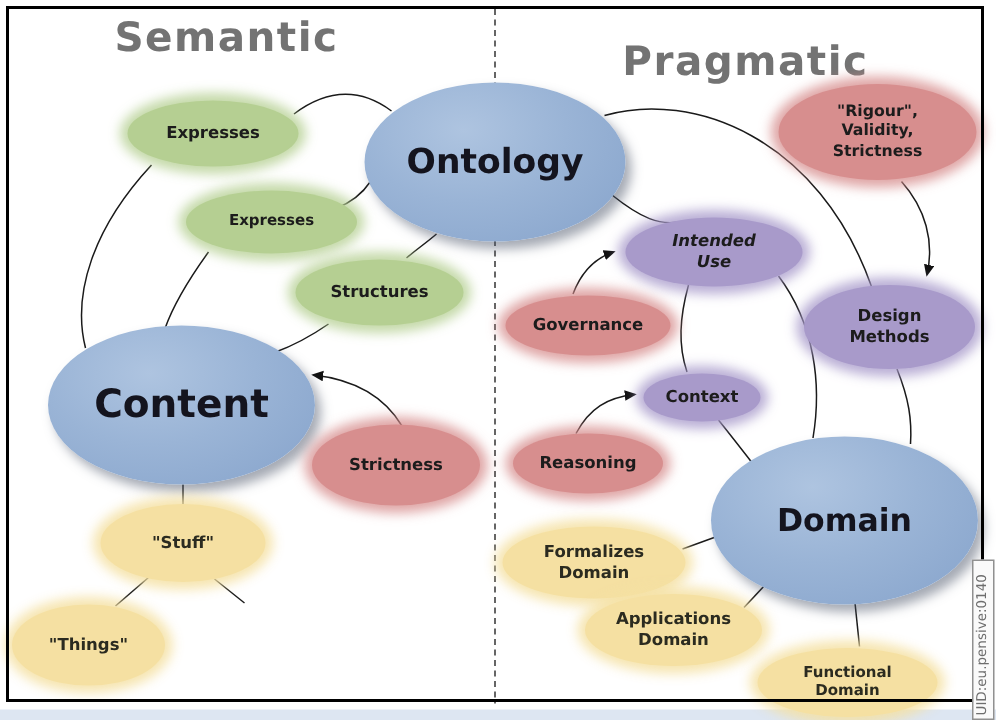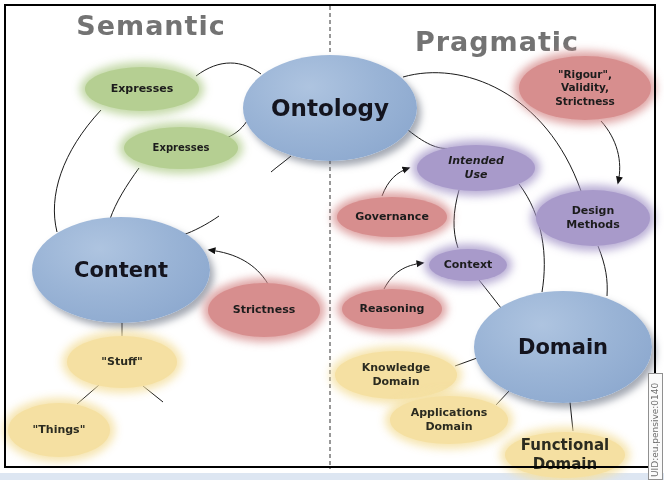--- a/index.html
+++ b/index.html
@@ -83,43 +83,44 @@
       <path d="M455,366 L477,358"></path>
       <path d="M496,405 L510,390"></path>
       <path d="M570,402 L573,431"></path>
     </g>
   </svg>
 
   <div class="zone-title" id="title-semantic">Semantic</div>
   <div class="zone-title" id="title-pragmatic">Pragmatic</div>
 
   <div class="node blue" style="left:243px;top:55px;width:174px;height:106px;font-size:23px;">Ontology</div>
-  <div class="node blue" style="left:32px;top:217px;width:178px;height:106px;font-size:21px;">Content</div>
+  <div class="node blue" style="left:32px;top:217px;width:178px;height:106px;font-size:26px;">Content</div>
   <div class="node blue" style="left:474px;top:291px;width:178px;height:112px;font-size:21px;">Domain</div>
 
   <div class="node green" style="left:85px;top:67px;width:114px;height:44px;font-size:11px;">Expresses</div>
   <div class="node green" style="left:124px;top:127px;width:114px;height:42px;font-size:10px;">Expresses</div>
+  <div class="node green" style="left:197px;top:173px;width:112px;height:44px;font-size:11px;">Structures</div>
 
   <div class="node red" style="left:519px;top:56px;width:132px;height:64px;font-size:10.5px;">"Rigour",
 Validity,
 Strictness</div>
   <div class="node red" style="left:337px;top:197px;width:110px;height:40px;font-size:11px;">Governance</div>
   <div class="node red" style="left:342px;top:289px;width:100px;height:40px;font-size:11px;">Reasoning</div>
   <div class="node red" style="left:208px;top:283px;width:112px;height:54px;font-size:11px;">Strictness</div>
 
   <div class="node purple" style="left:417px;top:145px;width:118px;height:46px;font-size:11px;font-style:italic;">Intended
 Use</div>
   <div class="node purple" style="left:429px;top:249px;width:78px;height:32px;font-size:11px;">Context</div>
   <div class="node purple" style="left:536px;top:190px;width:114px;height:56px;font-size:11px;">Design
 Methods</div>
 
   <div class="node yellow" style="left:67px;top:336px;width:110px;height:52px;font-size:11px;">"Stuff"</div>
   <div class="node yellow" style="left:8px;top:403px;width:102px;height:54px;font-size:11px;">"Things"</div>
-  <div class="node yellow" style="left:335px;top:351px;width:122px;height:48px;font-size:11px;">Knowledge
+  <div class="node yellow" style="left:335px;top:351px;width:122px;height:48px;font-size:11px;">Formalizes
 Domain</div>
   <div class="node yellow" style="left:390px;top:396px;width:118px;height:48px;font-size:11px;">Applications
 Domain</div>
-  <div class="node yellow" style="left:505px;top:432px;width:120px;height:46px;font-size:15px;">Functional
+  <div class="node yellow" style="left:505px;top:432px;width:120px;height:46px;font-size:10px;">Functional
 Domain</div>
 
   <div id="uid-box">UID:eu.pensive:0140</div>
 
 </div>
 
 </body></html>

